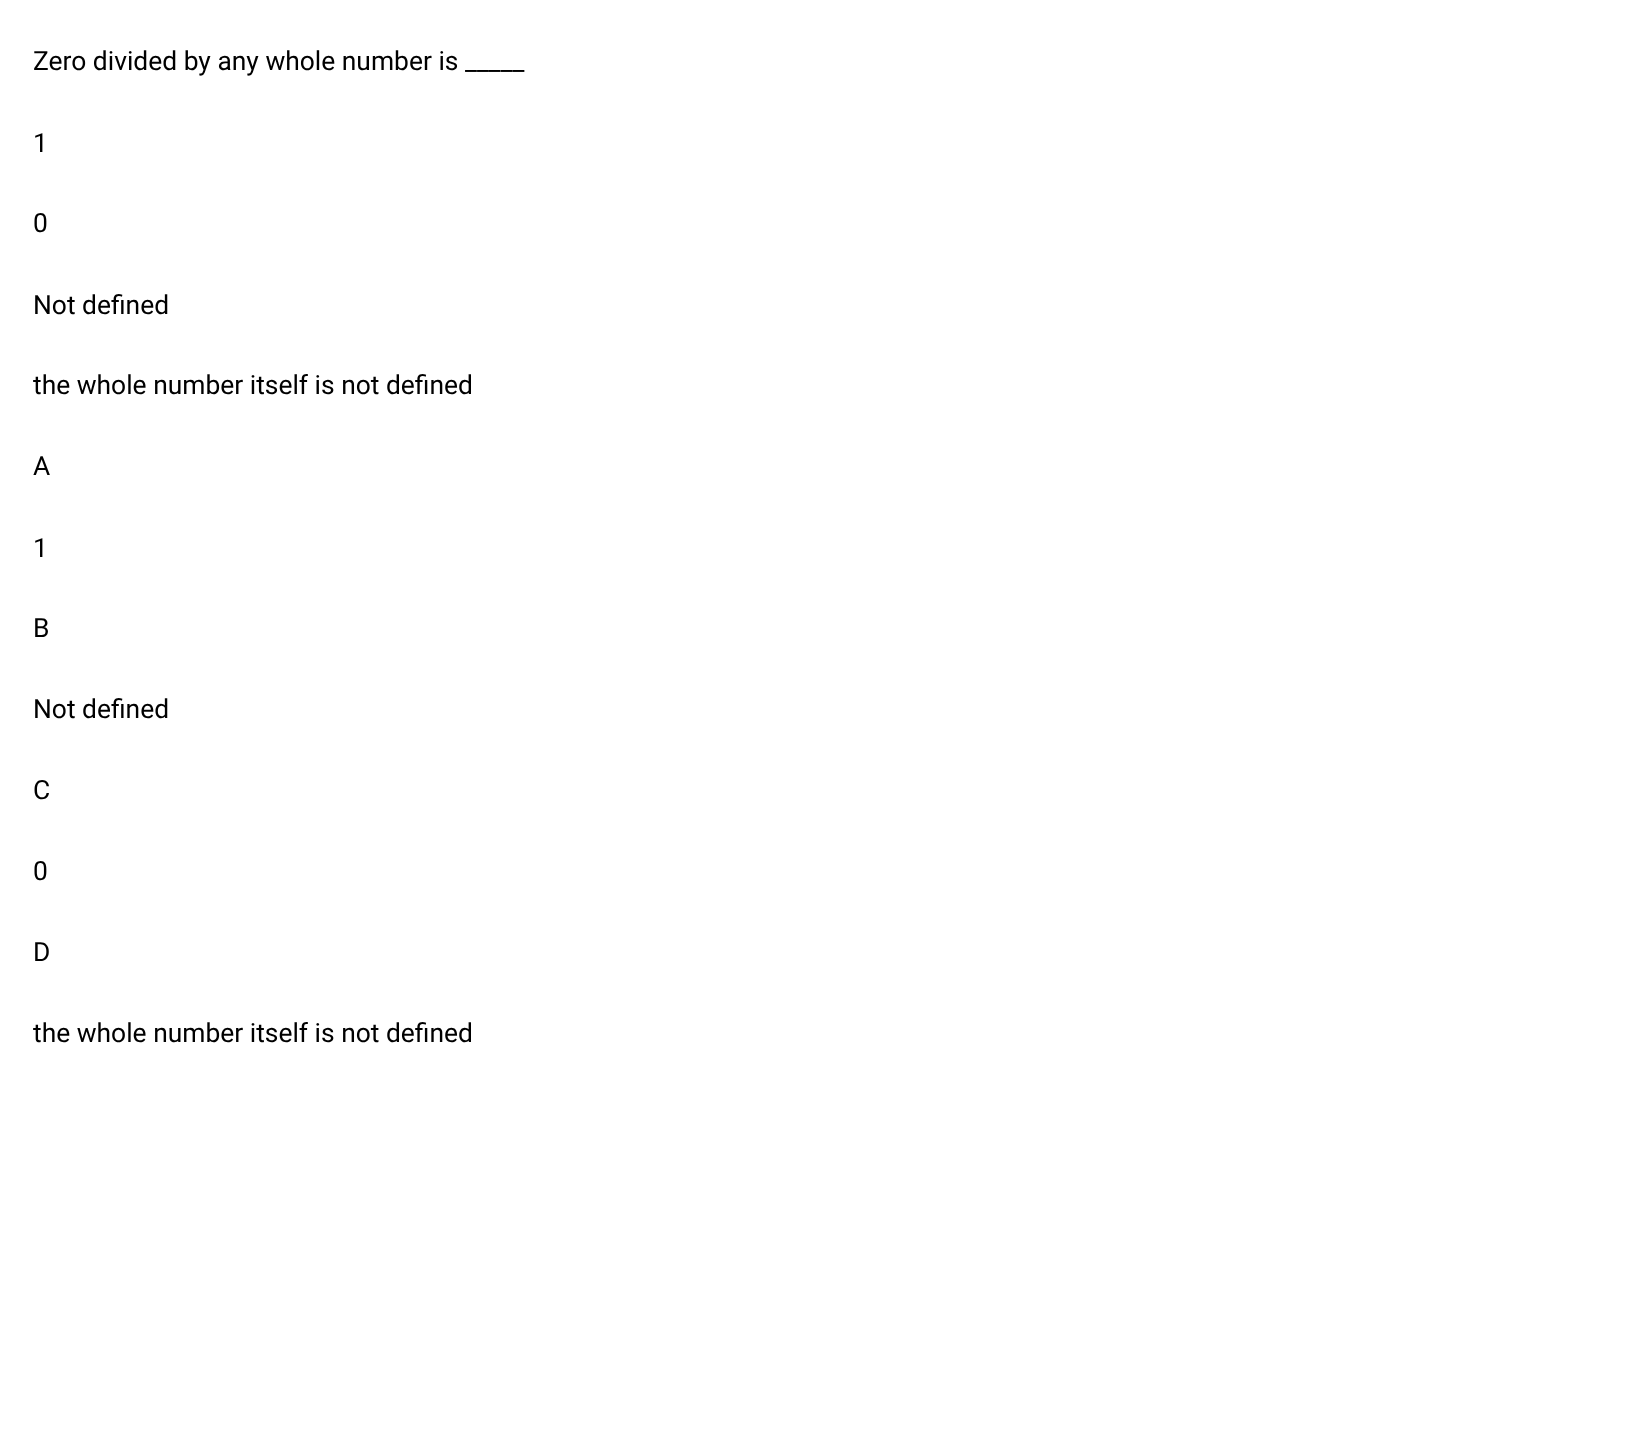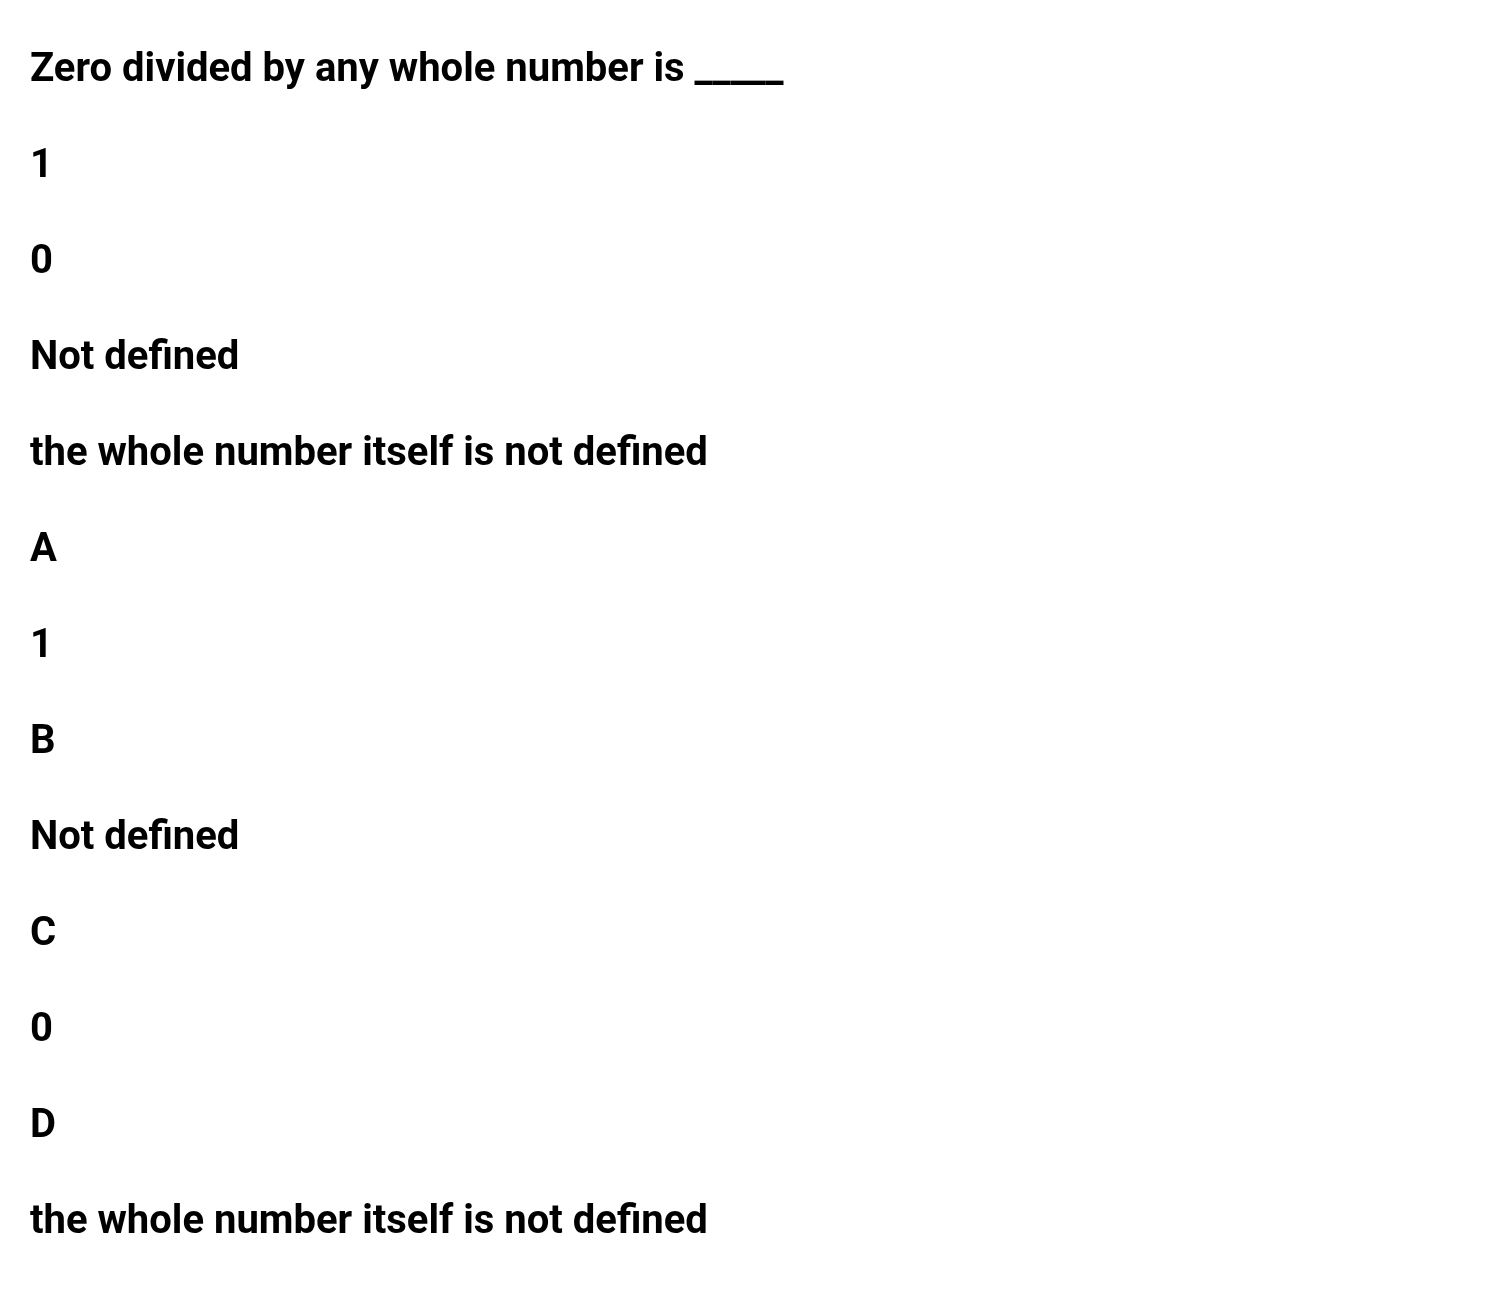--- a/index.html
+++ b/index.html
@@ -9,24 +9,24 @@
     }
     body {
       background: #ffffff;
       font-family: -apple-system, BlinkMacSystemFont, "Segoe UI", Roboto, Helvetica, Arial, sans-serif;
       padding: 40px 30px;
       width: 1500px;
       min-height: 1304px;
       color: #000000;
     }
     .line {
-      font-size: 40px;
+      font-size: 24px;
       line-height: 1.4;
       margin-bottom: 40px;
-      font-weight: 700;
+      font-weight: 400;
     }
   </style>
 </head>
 <body>
 
 <div class="line">Zero divided by any whole number is _____</div>
 
 <div class="line">1</div>
 <div class="line">0</div>
 <div class="line">Not defined</div>

